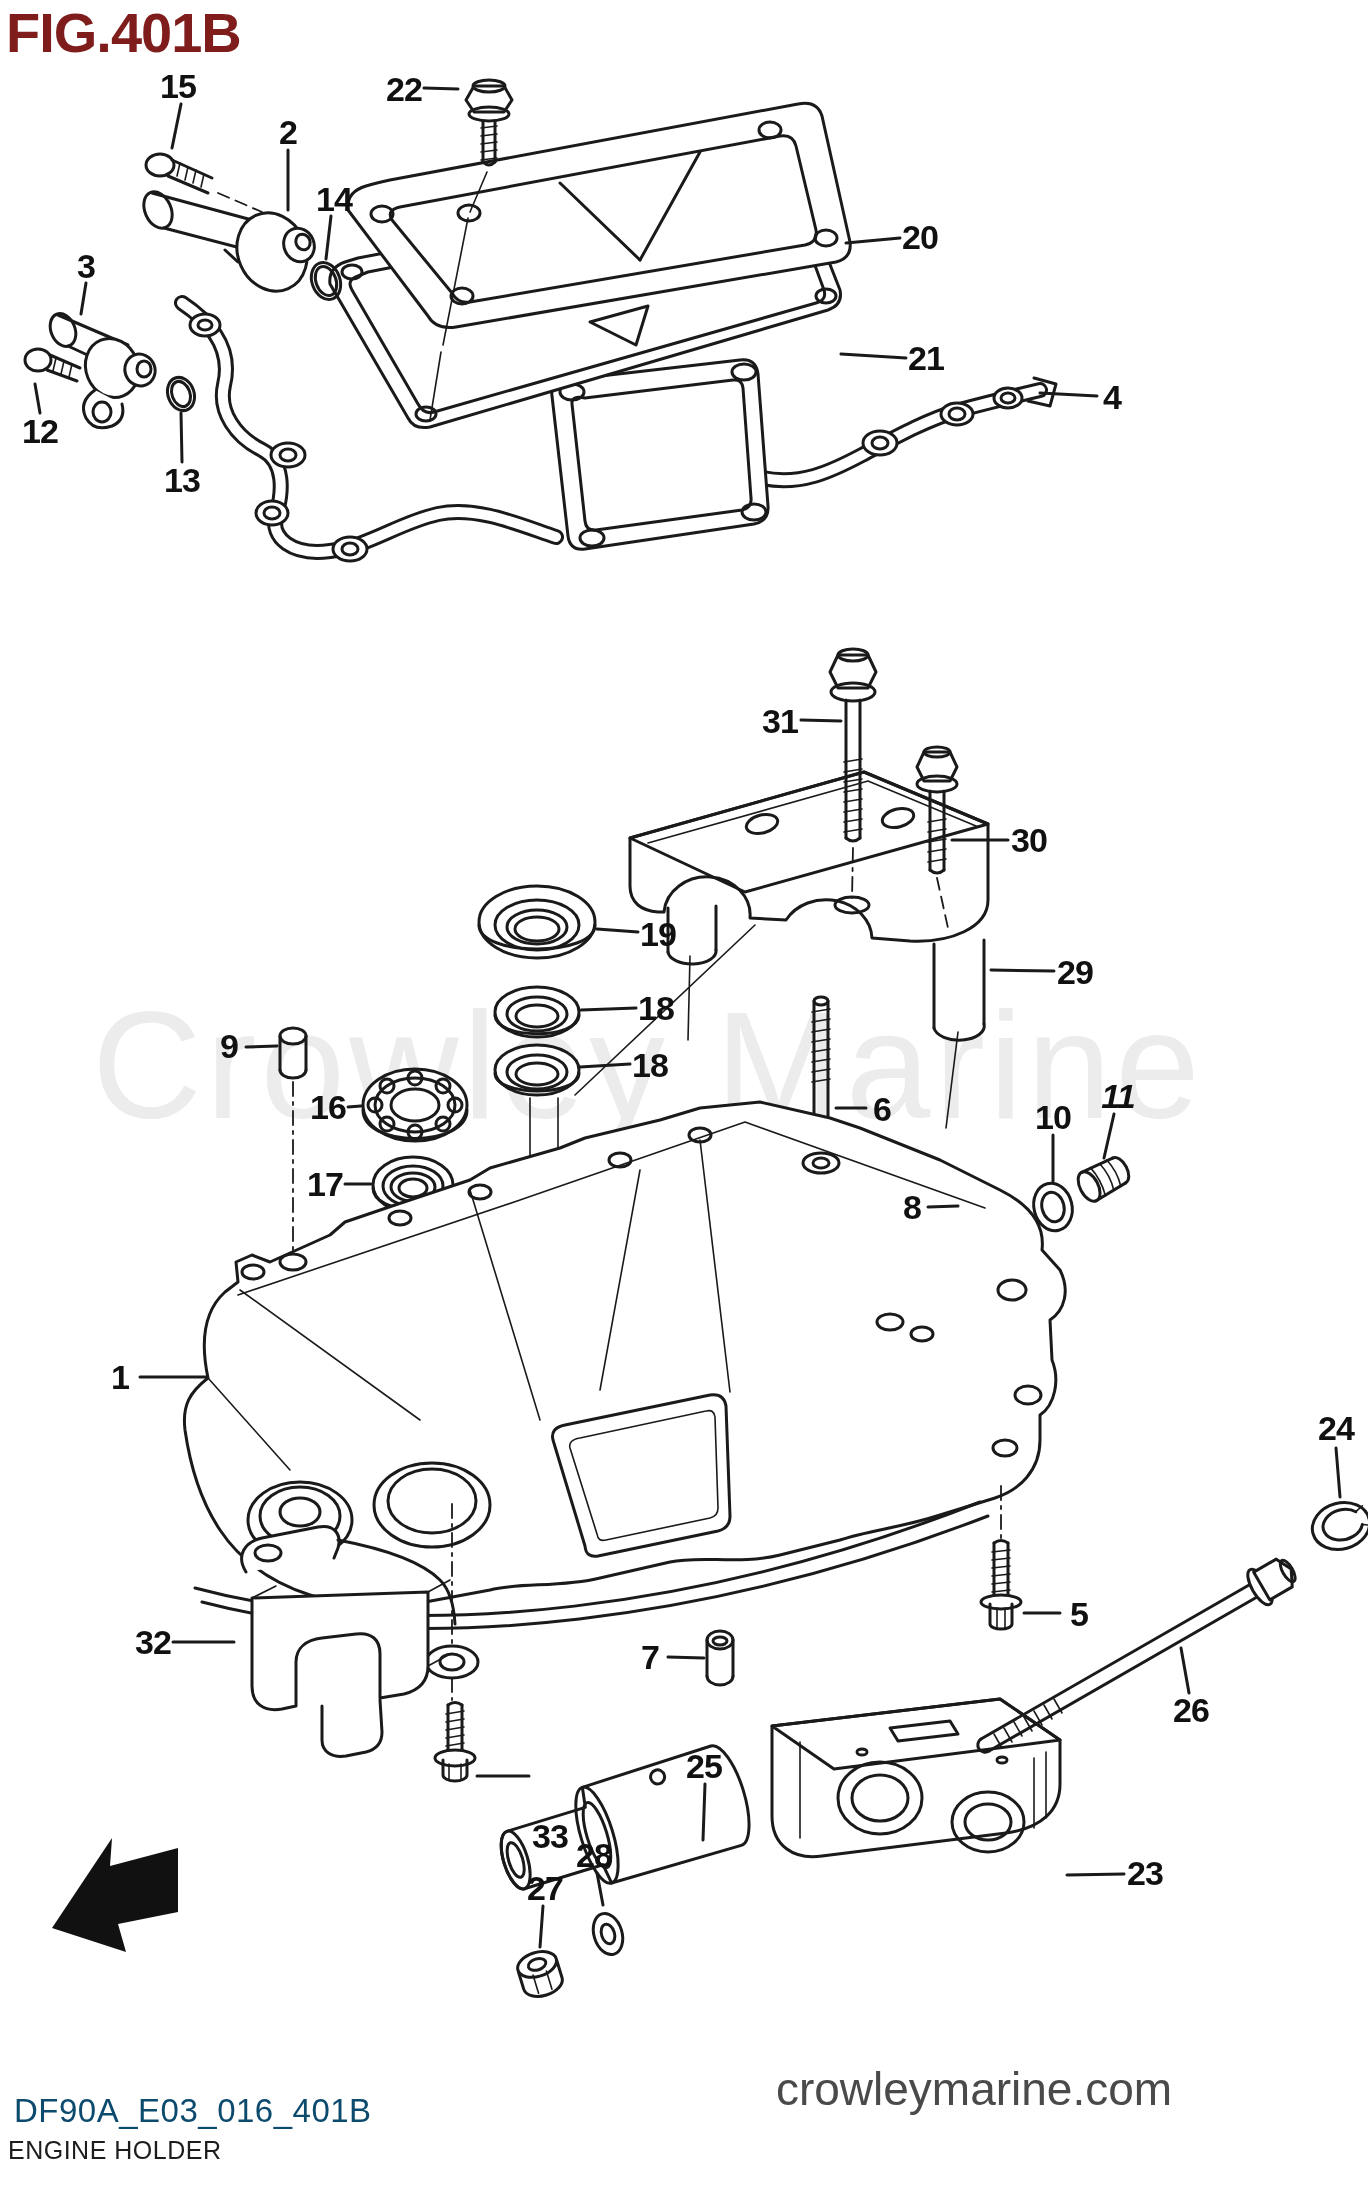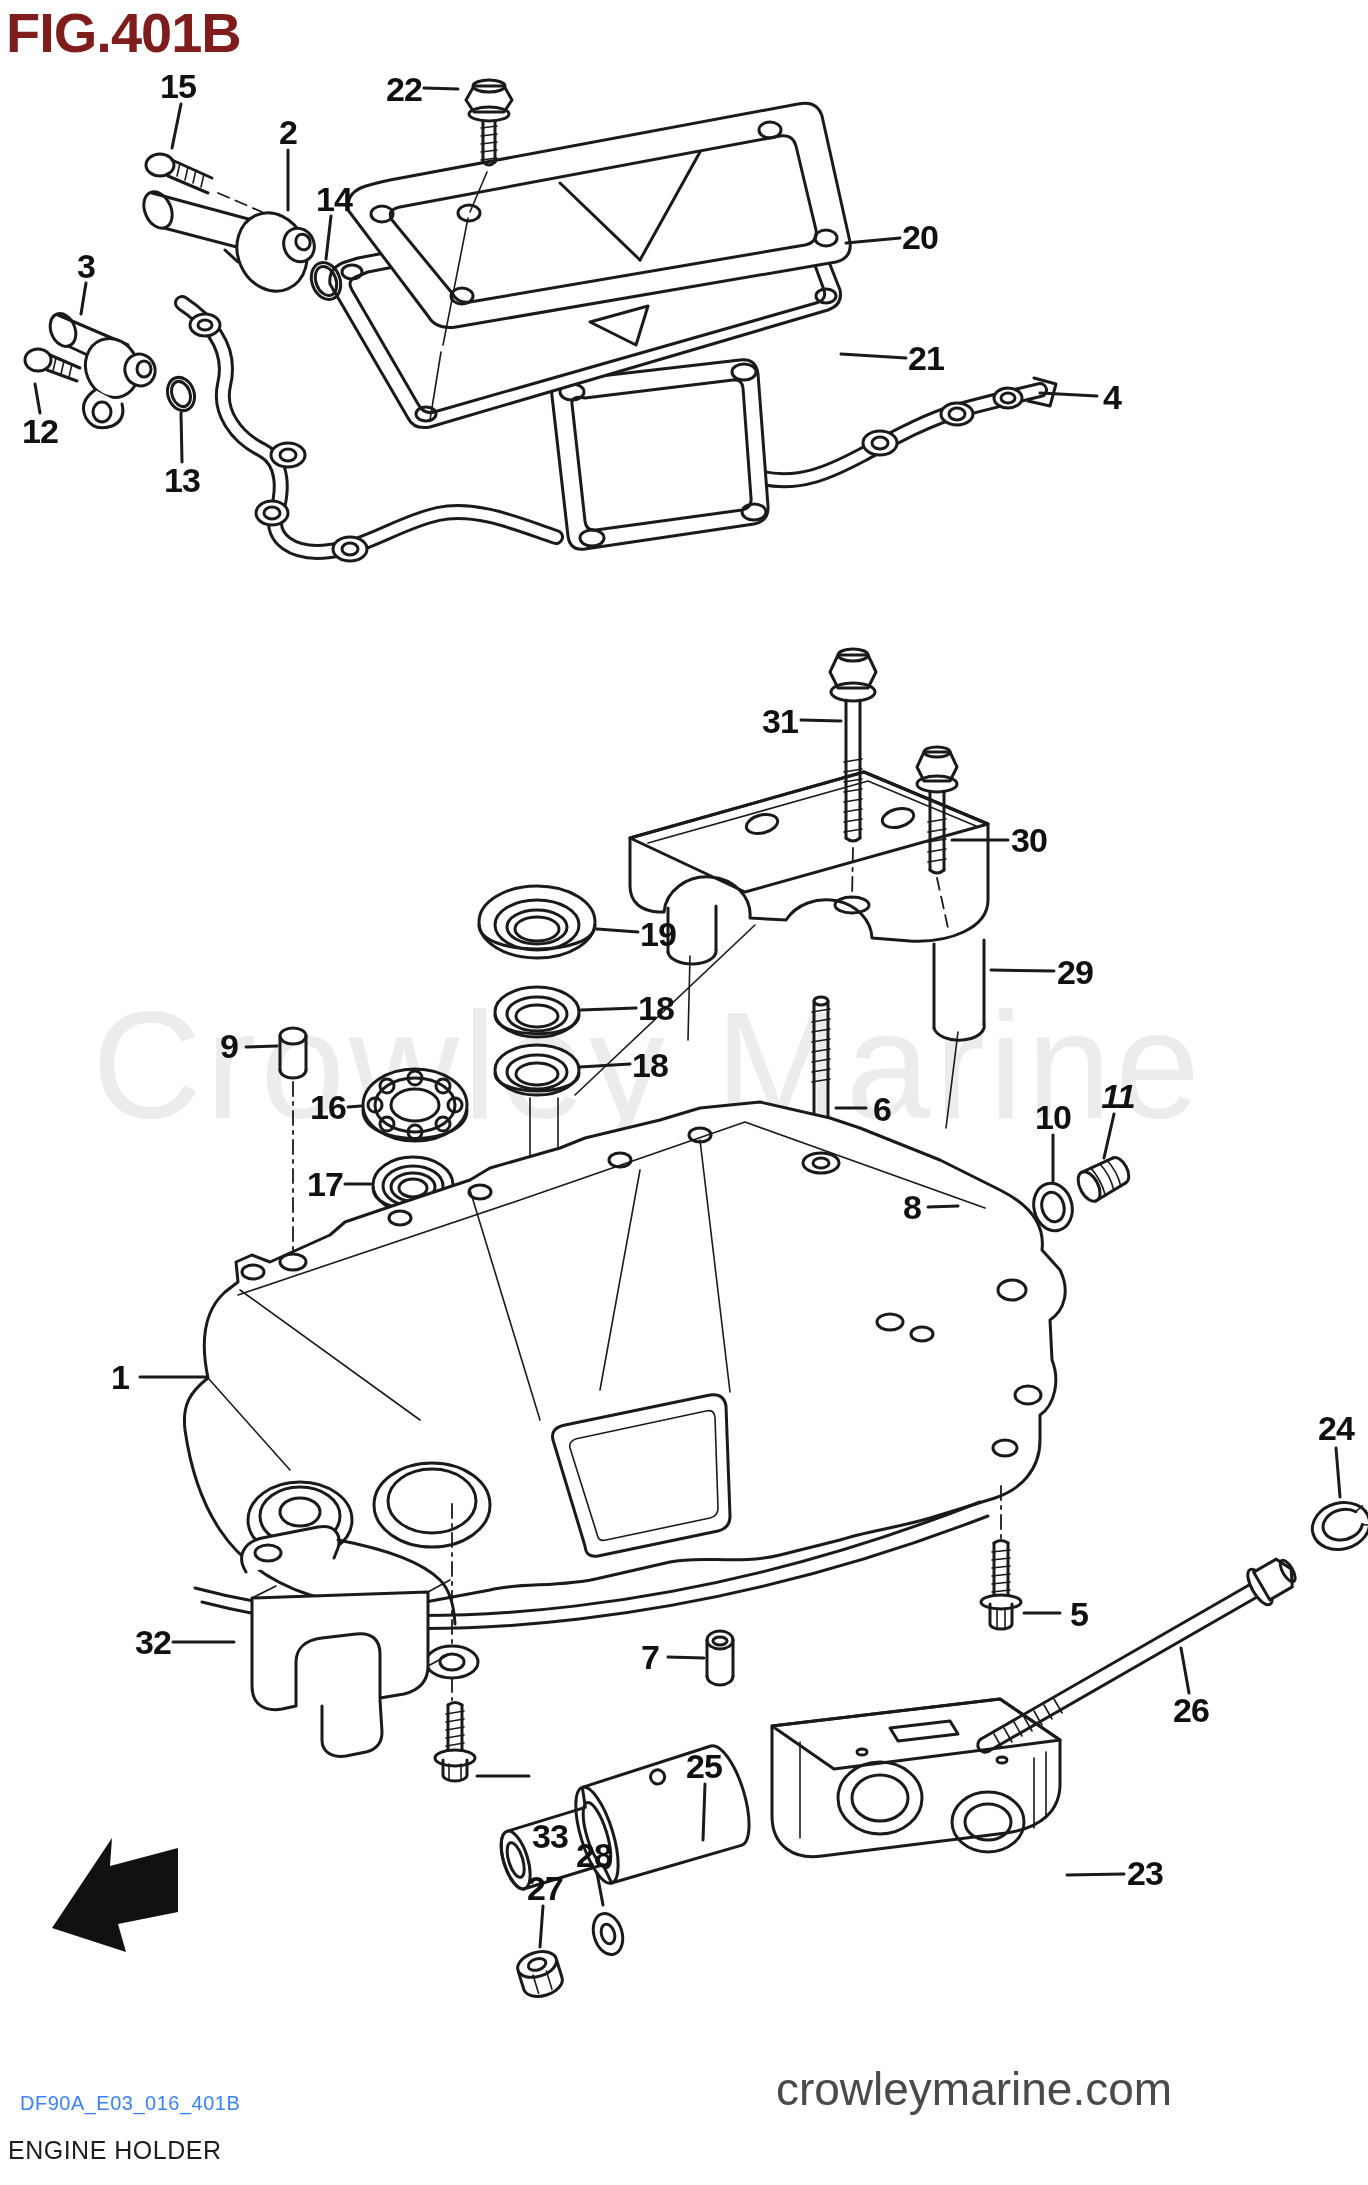--- a/index.html
+++ b/index.html
@@ -2,21 +2,21 @@
 <html><head>
 <meta charset="utf-8">
 <style>
   html,body{margin:0;padding:0;background:#fff;}
   .stage{position:relative;width:1368px;height:2185px;background:#fff;overflow:hidden;
          font-family:"Liberation Sans", sans-serif;}
   .watermark{position:absolute;left:92px;top:982px;font-size:152px;line-height:1.1;
              color:#ececec;letter-spacing:4px;white-space:nowrap;font-weight:400;z-index:1;}
   .fig-title{position:absolute;left:6px;top:0px;font-size:56px;font-weight:900;
              letter-spacing:-1px;color:#7f1d1d;z-index:5;}
-  .footer-code{position:absolute;left:20px;top:2092px;font-size:20px;color:#3b82f6;
+  .footer-code{position:absolute;left:14px;top:2092px;font-size:33px;color:#0c4a6e;
                letter-spacing:0.5px;z-index:5;}
   .footer-name{position:absolute;left:8px;top:2136px;font-size:25px;color:#1c1c1c;
                letter-spacing:0.5px;z-index:5;}
   .website{position:absolute;left:974px;top:2062px;transform:translateX(-50%);
            font-size:46px;color:#4a4a4a;z-index:5;}
   svg.layer{position:absolute;left:0;top:0;z-index:3;}
   svg#leaders{z-index:4;}
   #callouts{position:absolute;left:0;top:0;width:100%;height:100%;z-index:6;}
   .callout{position:absolute;transform:translate(-50%,-50%);font-size:34px;font-weight:bold;
            color:#111;letter-spacing:-1px;white-space:nowrap;}

